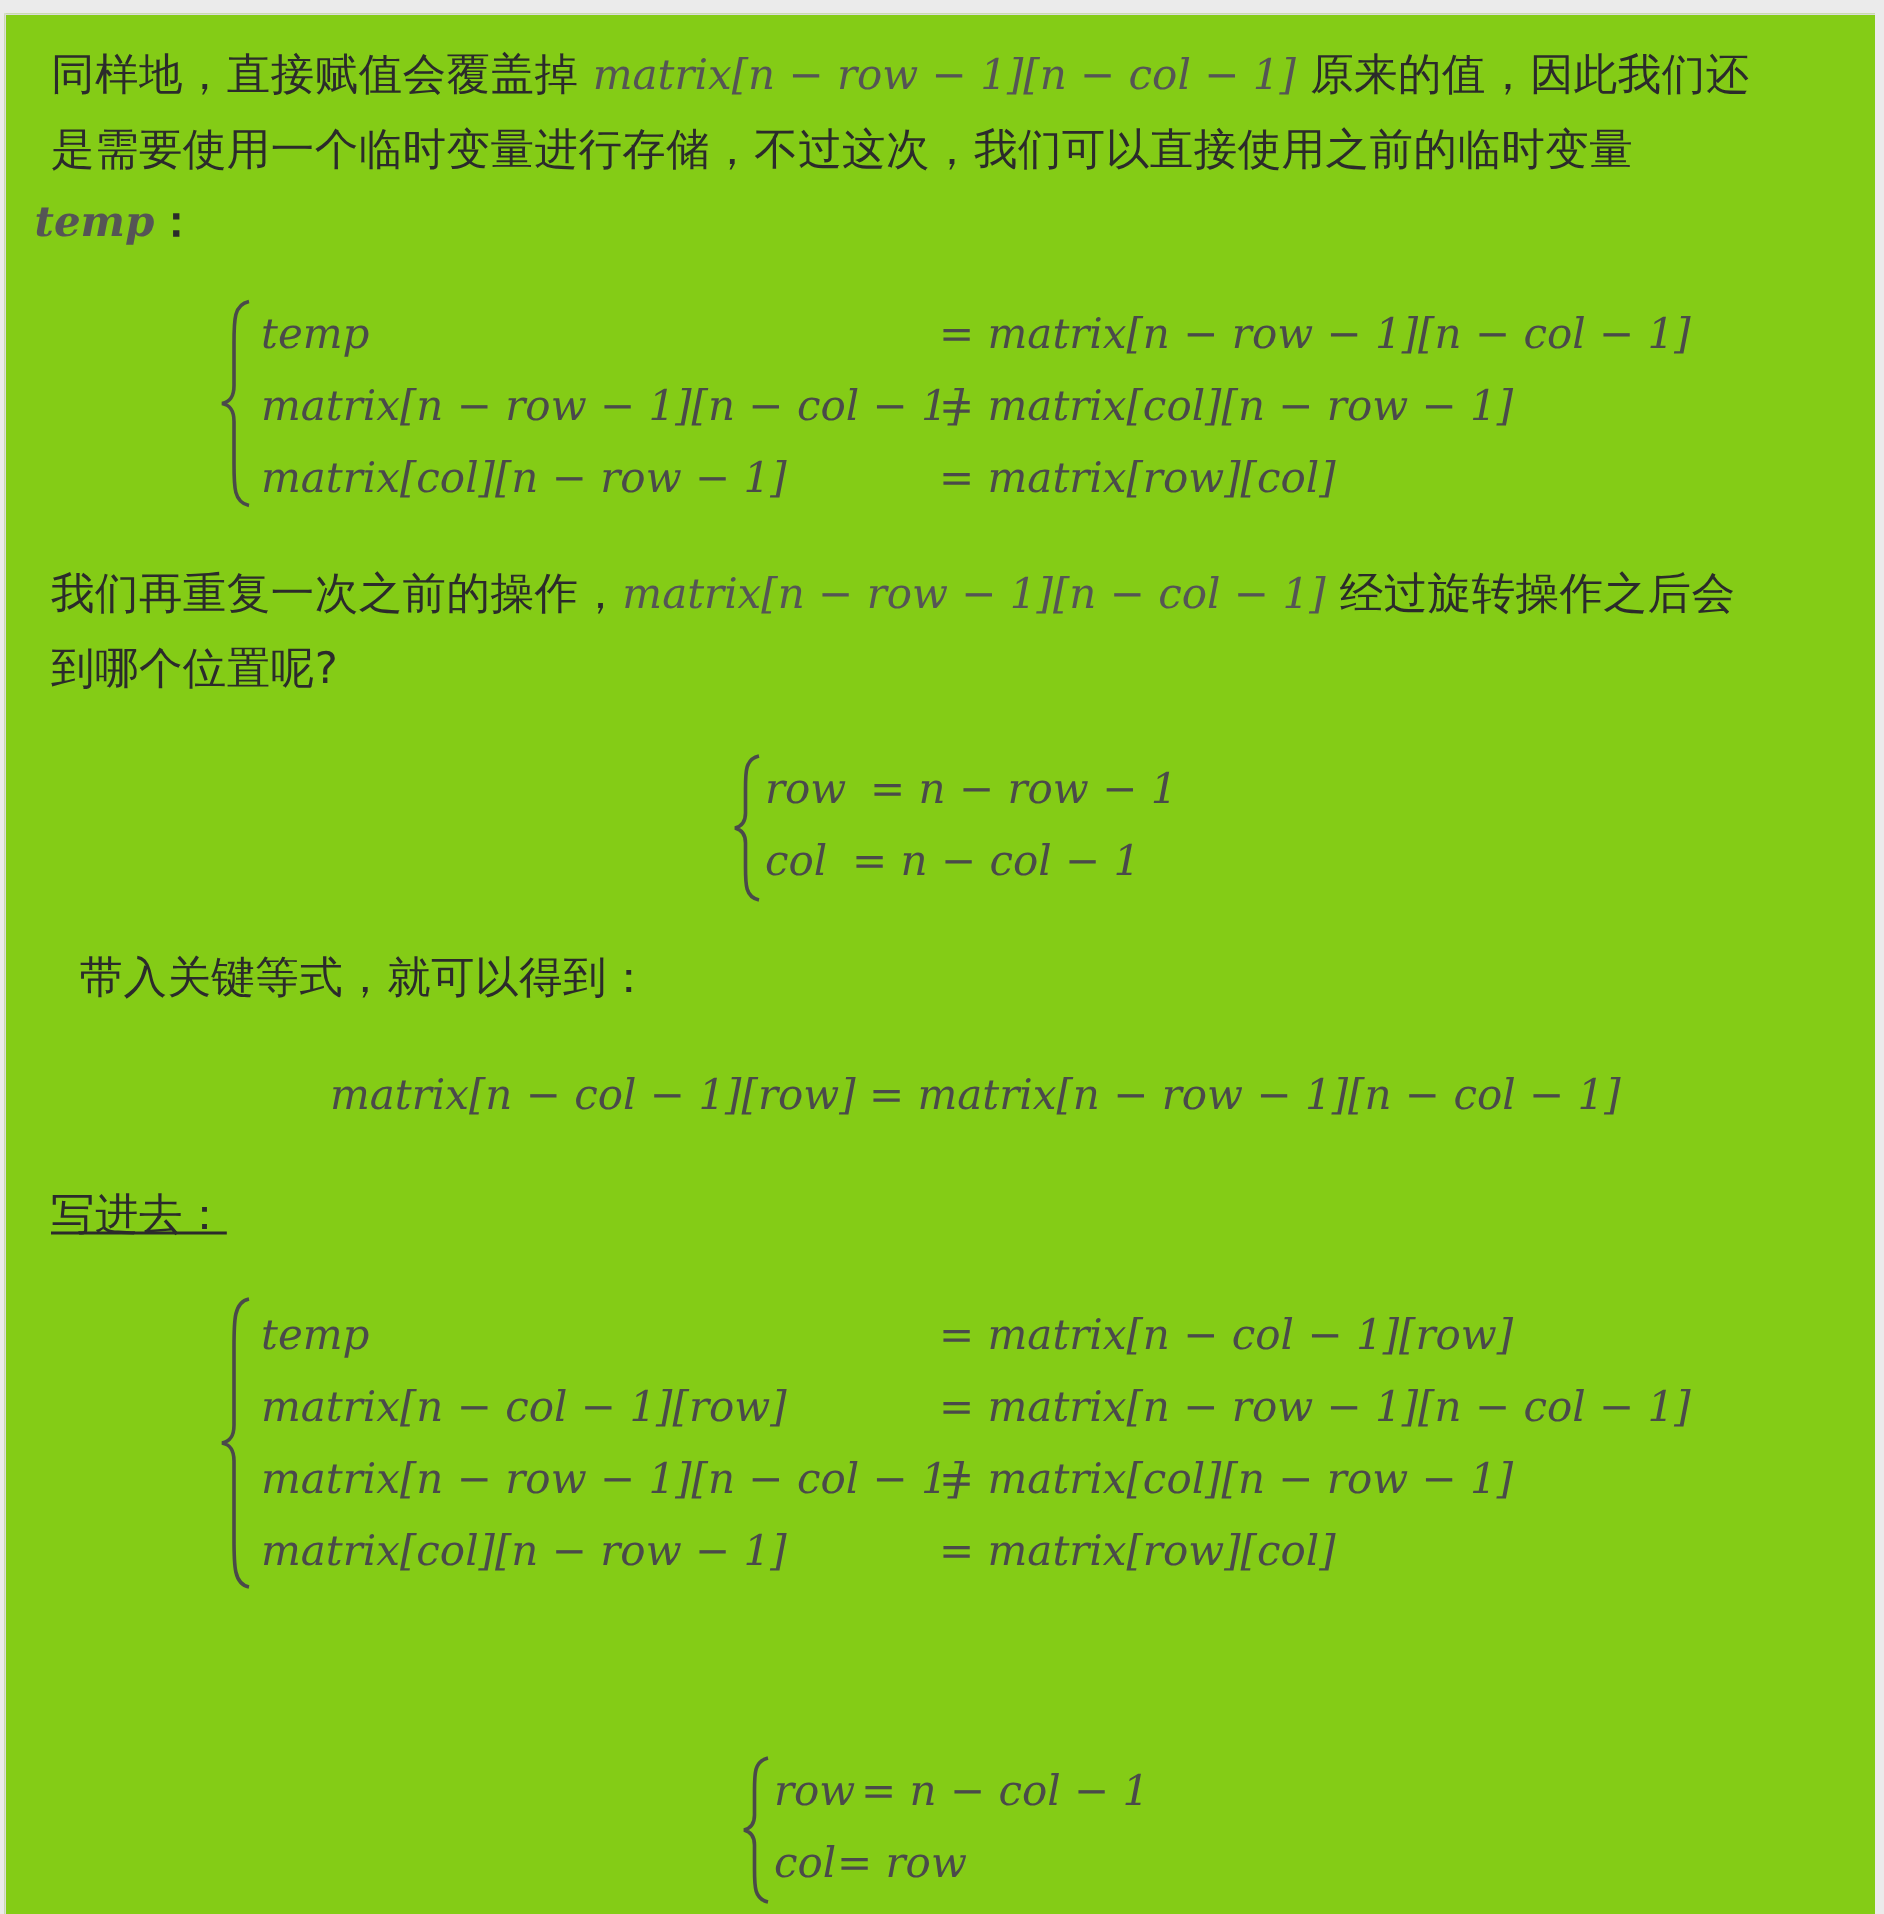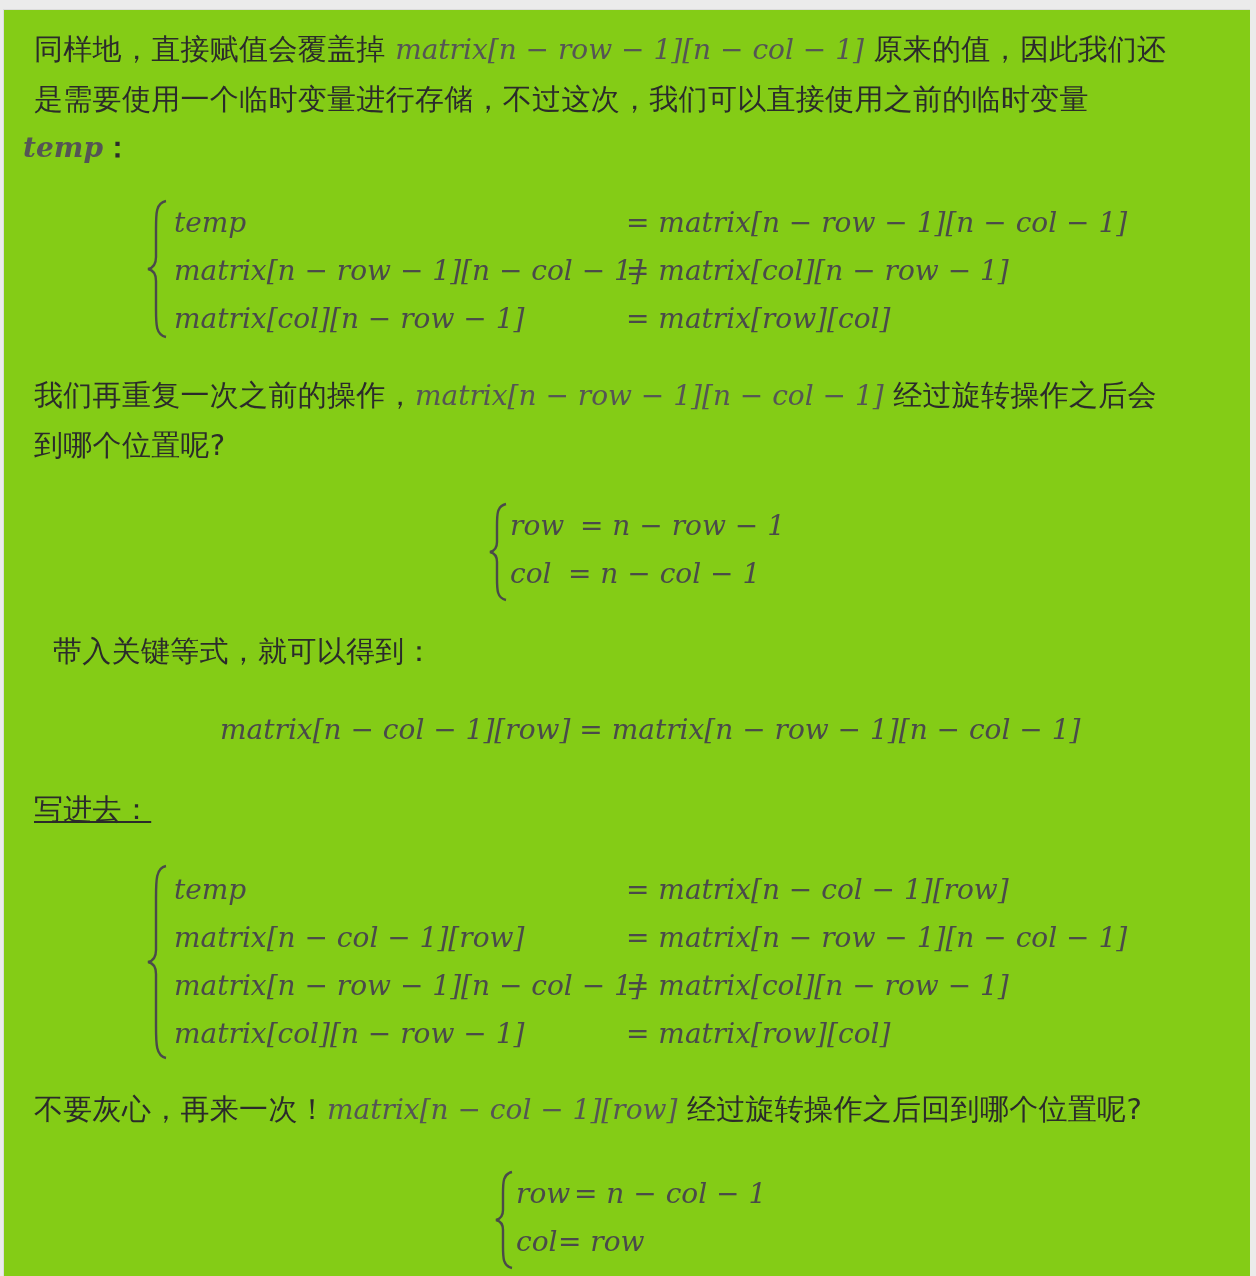--- a/index.html
+++ b/index.html
@@ -123,23 +123,20 @@
     <div class="row" style="left:28px; top:102px;">
       <span class="lhs">matrix[n − row − 1][n − col − 1]</span>
       <span class="rhs" style="left:452px;">= matrix[col][n − row − 1]</span>
     </div>
     <div class="row" style="left:28px; top:150px;">
       <span class="lhs">matrix[col][n − row − 1]</span>
       <span class="rhs" style="left:452px;">= matrix[row][col]</span>
     </div>
   </div>
 
-  <div class="txt" style="top:1074px;">
-    <span>不要灰心，再来一次！</span><span class="m">matrix[n − col − 1][row]</span><span> 经过旋转操作之后回到哪个位置呢?</span>
-  </div>
 
   <div class="eq" style="left:490px; top:1156px; width:320px; height:110px;">
     <svg class="brace" style="left:0; top:4px;" width="20" height="100" viewBox="0 0 20 100">
       <path d="M18 2 C9 4, 9 12, 9 24 L9 40 C9 46, 6 49, 2 50 C6 51, 9 54, 9 60 L9 76 C9 88, 9 96, 18 98" fill="none" stroke="#4a4a4a" stroke-width="2.4"></path>
     </svg>
     <div class="row" style="left:22px; top:4px;">
       <span class="lhs">row</span>
       <span class="rhs" style="left:58px;">= n − col − 1</span>
     </div>
     <div class="row" style="left:22px; top:52px;">

